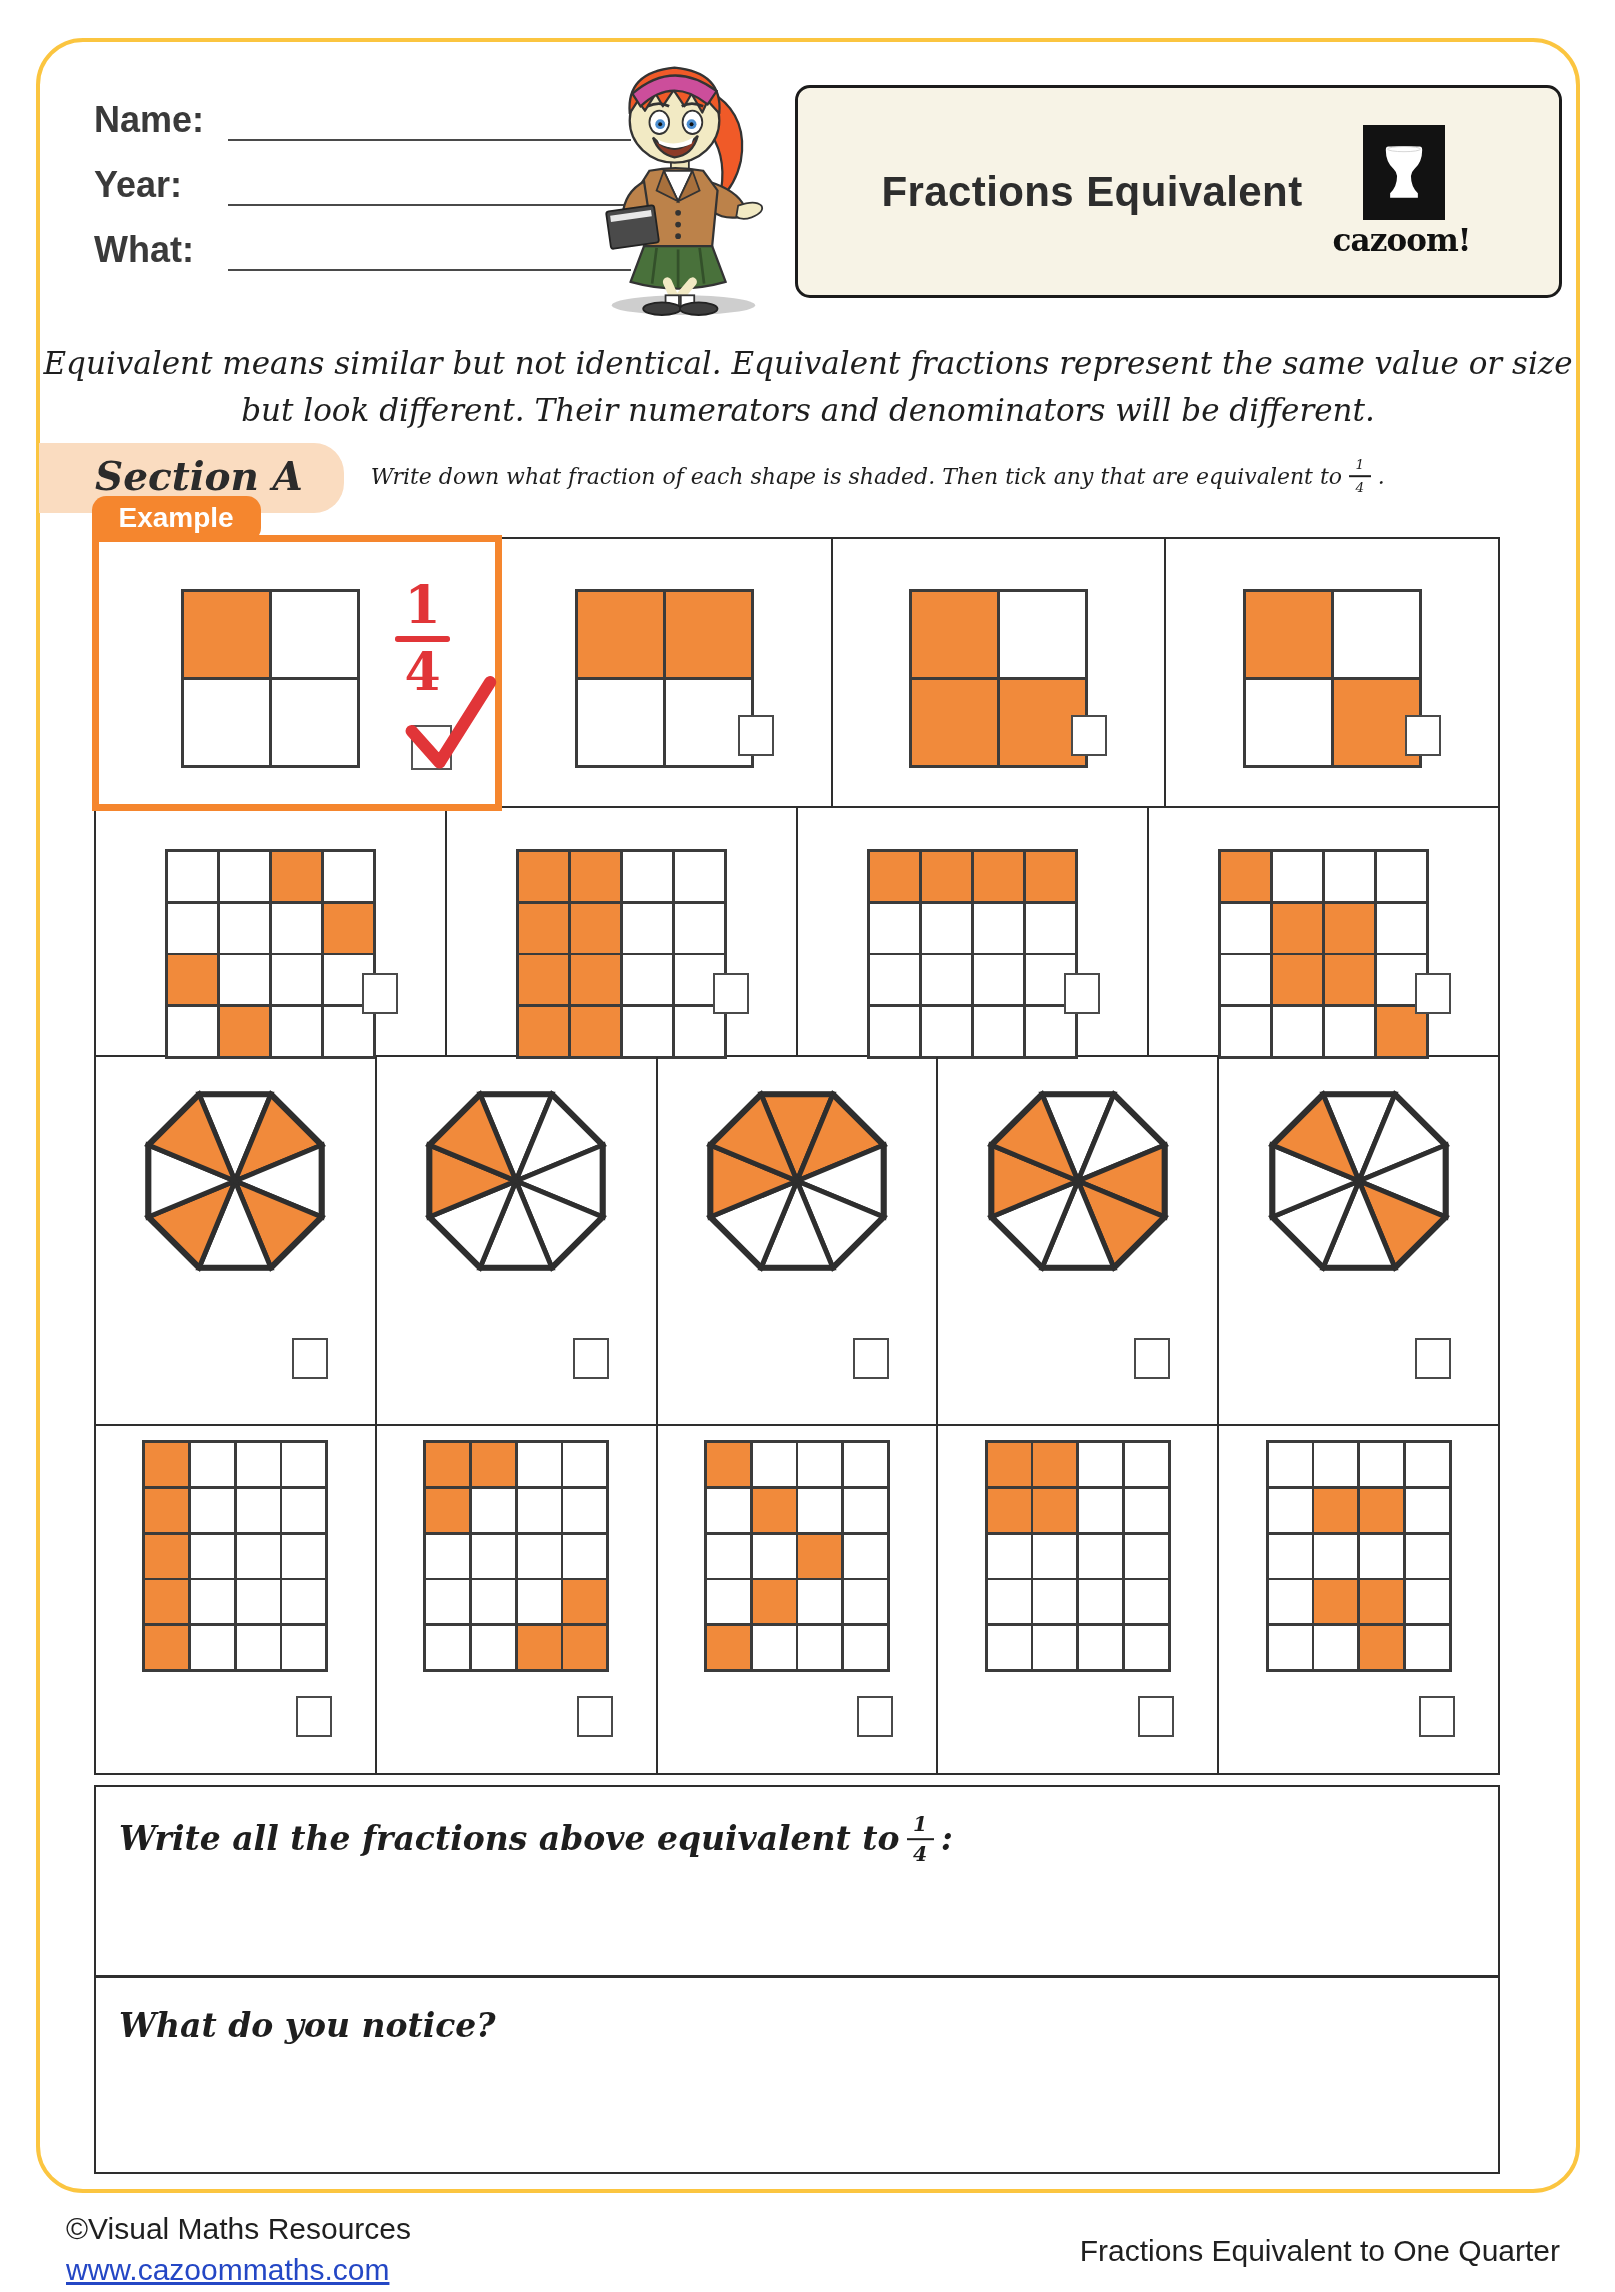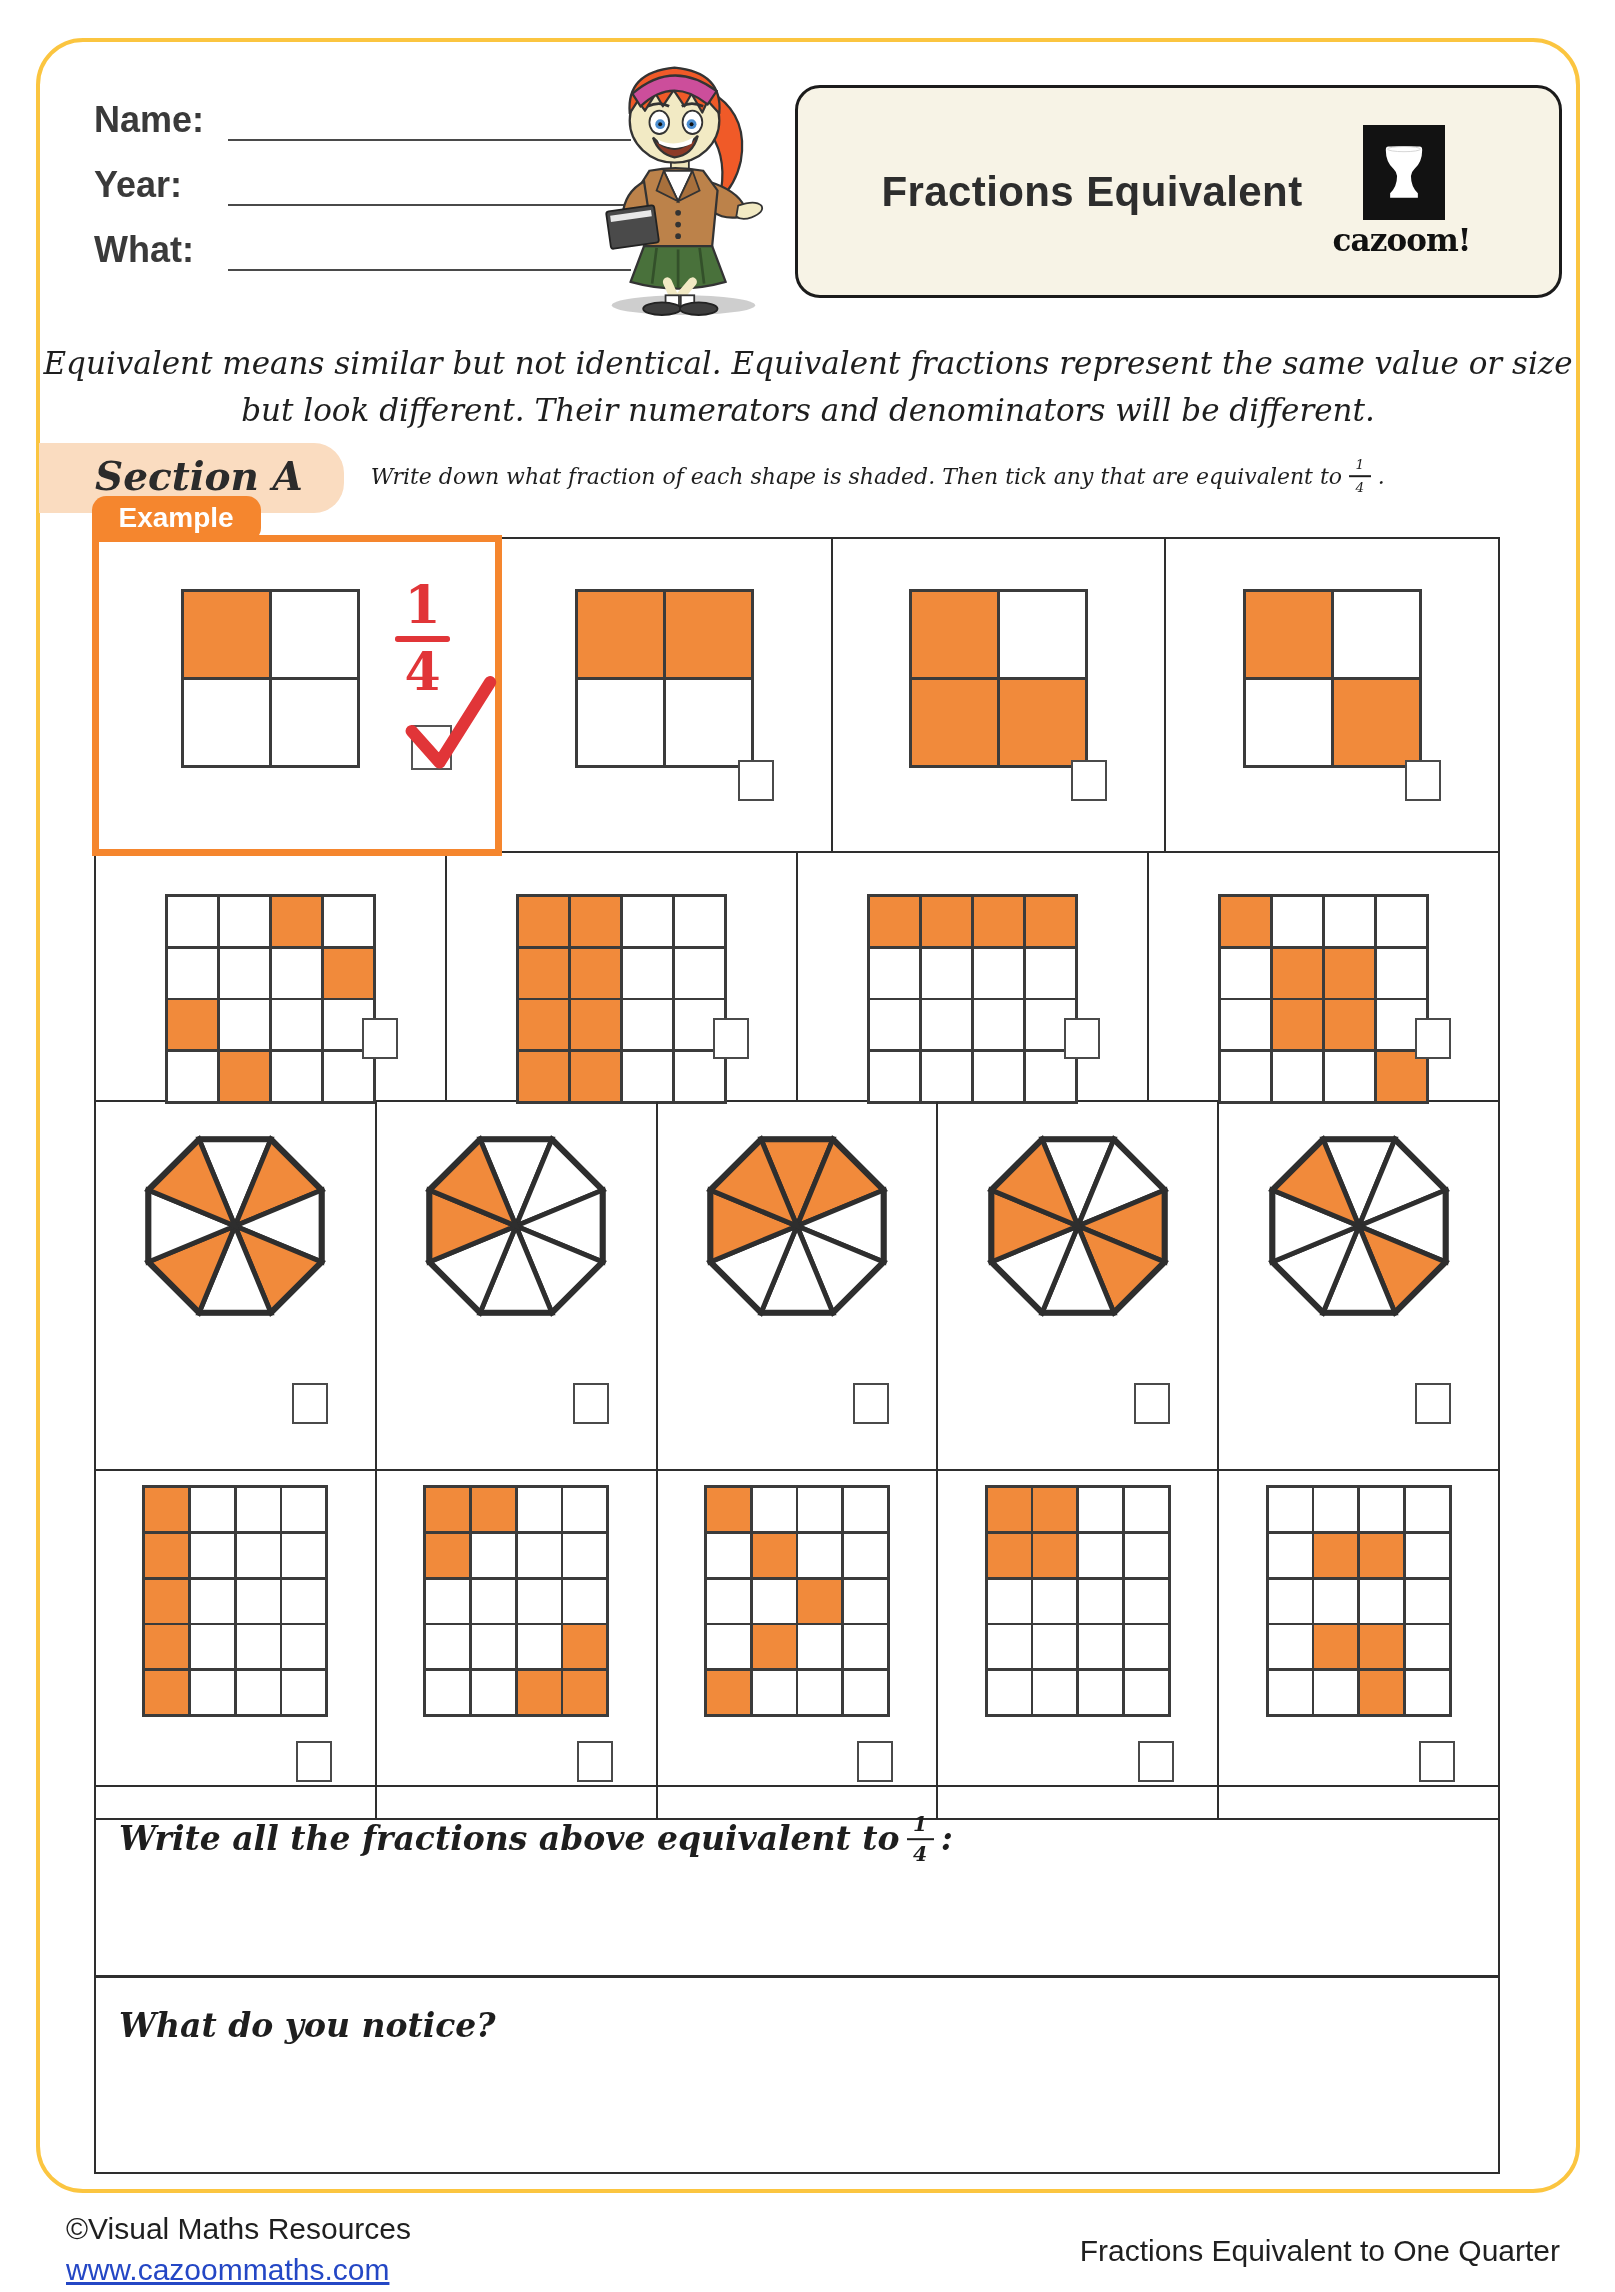--- a/index.html
+++ b/index.html
@@ -23,21 +23,21 @@
   
   .page-frame{position:absolute;left:36px;top:38px;width:1544px;height:2155px;
     border:4.5px solid var(--page-border);border-radius:47px;pointer-events:none}
   
   .id-block{position:absolute;left:94px;top:99px;width:537px}
   .id-row{display:flex;align-items:flex-end;margin-bottom:23px}
   .id-label{font-weight:bold;font-size:36px;color:#3A3A3A;width:118px}
   .id-line{flex:1;border-bottom:2.7px solid #4A4A4A;height:32px;margin-left:16px}
   .girl{position:absolute;left:567px;top:47px;width:224px;height:269px}
   .title-box{position:absolute;left:795px;top:85px;width:767px;height:213px;
-    background:var(--title-bg);border:3.6px solid #1B1B1B;border-radius:25px;
+    background:var(--title-bg);border:3.6px solid #1B1B1B;border-radius:15px;
     display:flex;align-items:center;justify-content:center;gap:30px}
   .title-text{font-size:42px;font-weight:bold;color:#2D2D2D;text-align:center;line-height:1.32;letter-spacing:0.4px}
   .logo{width:143px;text-align:left}
   .logo-box{width:82px;height:95px;background:#121212;margin:0 auto;display:flex;align-items:center;justify-content:center}
   .logo-text{font-family:"DejaVu Serif",serif;font-weight:bold;font-size:31px;color:#111;margin-top:1.8px;letter-spacing:-0.9px}
   
   .intro{position:absolute;left:0;right:0;top:340px;text-align:center;
     font-family:"DejaVu Serif",serif;font-style:italic;font-size:31px;color:var(--ink);line-height:1.5}
   
   .section-row{position:absolute;left:39px;top:442px;width:1522px;height:72px;display:flex;align-items:center}
@@ -179,21 +179,21 @@
   <div class="section-badge">Section A</div>
   <div class="section-instruction">
     <span>Write down what fraction of each shape is shaded. Then tick any that are equivalent to</span><span class="frac">
         <span class="num">1</span>
         <span class="den">4</span>
       </span><span>.</span>
   </div>
 </div>
 
 <div class="table">
-    <div class="ws-row row-0" style="height: 314px;">
+    <div class="ws-row row-0" style="height: 269px;">
       <div class="ws-cell example">
         <div class="shape-wrap">
           <div class="sq-grid" style="grid-template-columns: repeat(2, 85px); grid-auto-rows: 85px;">
             <div class="sq shaded"></div>
             <div class="sq"></div>
             <div class="sq"></div>
             <div class="sq"></div>
           </div>
         </div>
         <div class="checkbox"></div>

